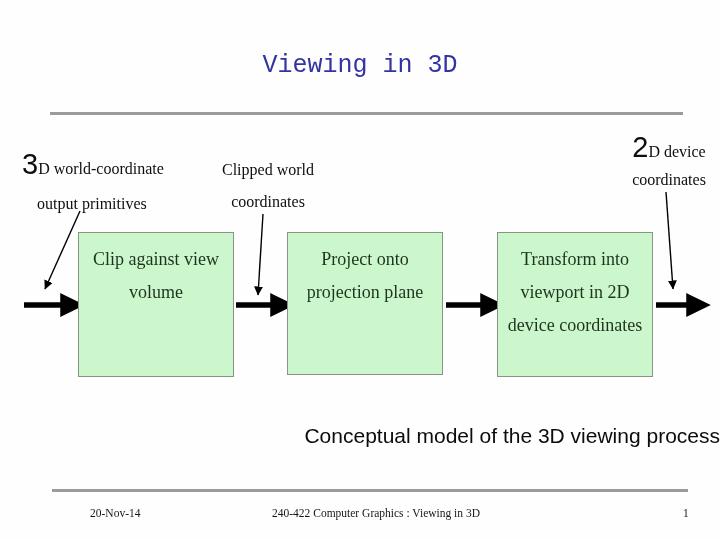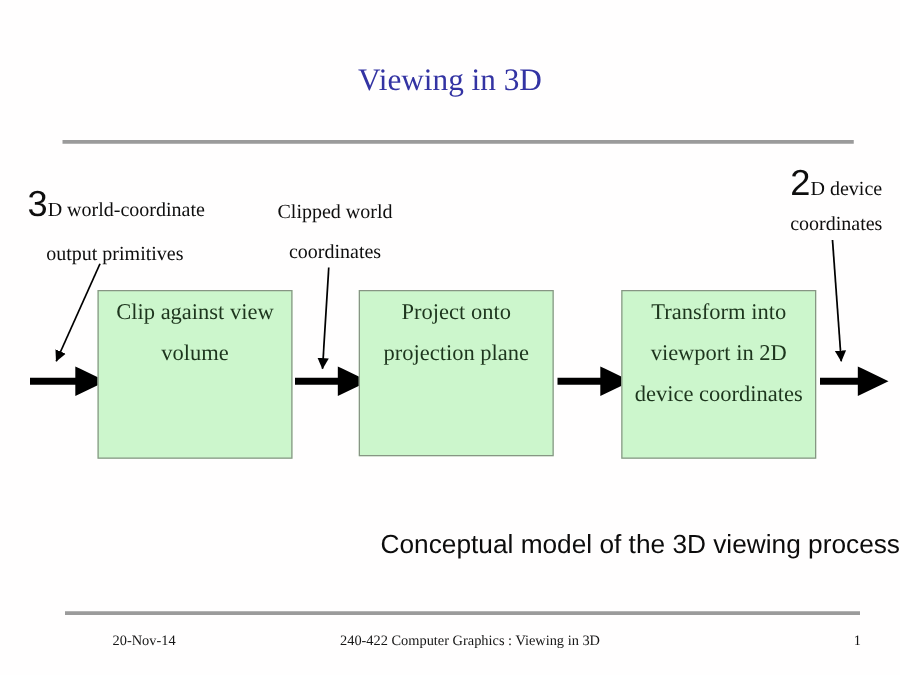--- a/index.html
+++ b/index.html
@@ -4,21 +4,21 @@
 <style>
   html,body { margin:0; padding:0; background:#e8e8e8; }
   .slide {
     position:relative; width:720px; height:540px; background:#fffefe;
     font-family:"Liberation Serif","DejaVu Serif",serif; overflow:hidden;
     margin:0 auto;
   }
 
   .title {
     position:absolute; top:51px; left:0; right:0; text-align:center;
-    font-family:Liberation Serif, serif;
+    font-family:Liberation Mono, monospace;
     font-size:25px; letter-spacing:0px; color:var(--title, #3333a3);
   }
 
   .rule { position:absolute; background:var(--rule, #9b9b9b); height:3px; }
   .rule-top    { left:50px;  top:112px; width:633px; }
   .rule-bottom { left:52px;  top:489px; width:636px; }
 
   .anno { position:absolute; font-size:16px; color:#0e0e0e; line-height:19px; }
   .anno .big {
     font-family:"Liberation Sans","DejaVu Sans",sans-serif;
@@ -29,21 +29,21 @@
   .anno-clipped { left:208px; top:160px; width:120px; text-align:center; }
   .anno-clipped .l2 { margin-top:13px; }
   .anno-device  { left:626px; top:136px; width:86px; text-align:center; }
   .anno-device .l2 { margin-top:9px; }
 
   .pbox {
     position:absolute; top:232px; width:154px;
     background:var(--box-fill, #ccf6cc);
     border:1px solid var(--box-border, #879584);
     text-align:center; font-size:18px; color:var(--box-text, #1d351d);
-    box-sizing:content-box;
+    padding-top:10px; box-sizing:content-box;
   }
   .pbox .bl { line-height:33px; height:33px; }
   .pbox-1 { left:78px;  height:133px; }
   .pbox-2 { left:287px; height:131px; }
   .pbox-3 { left:497px; height:133px; }
 
   .arrows { position:absolute; left:0; top:0; width:720px; height:540px; }
 
   .caption {
     position:absolute; top:424px; left:26px; width:694px; text-align:right;

